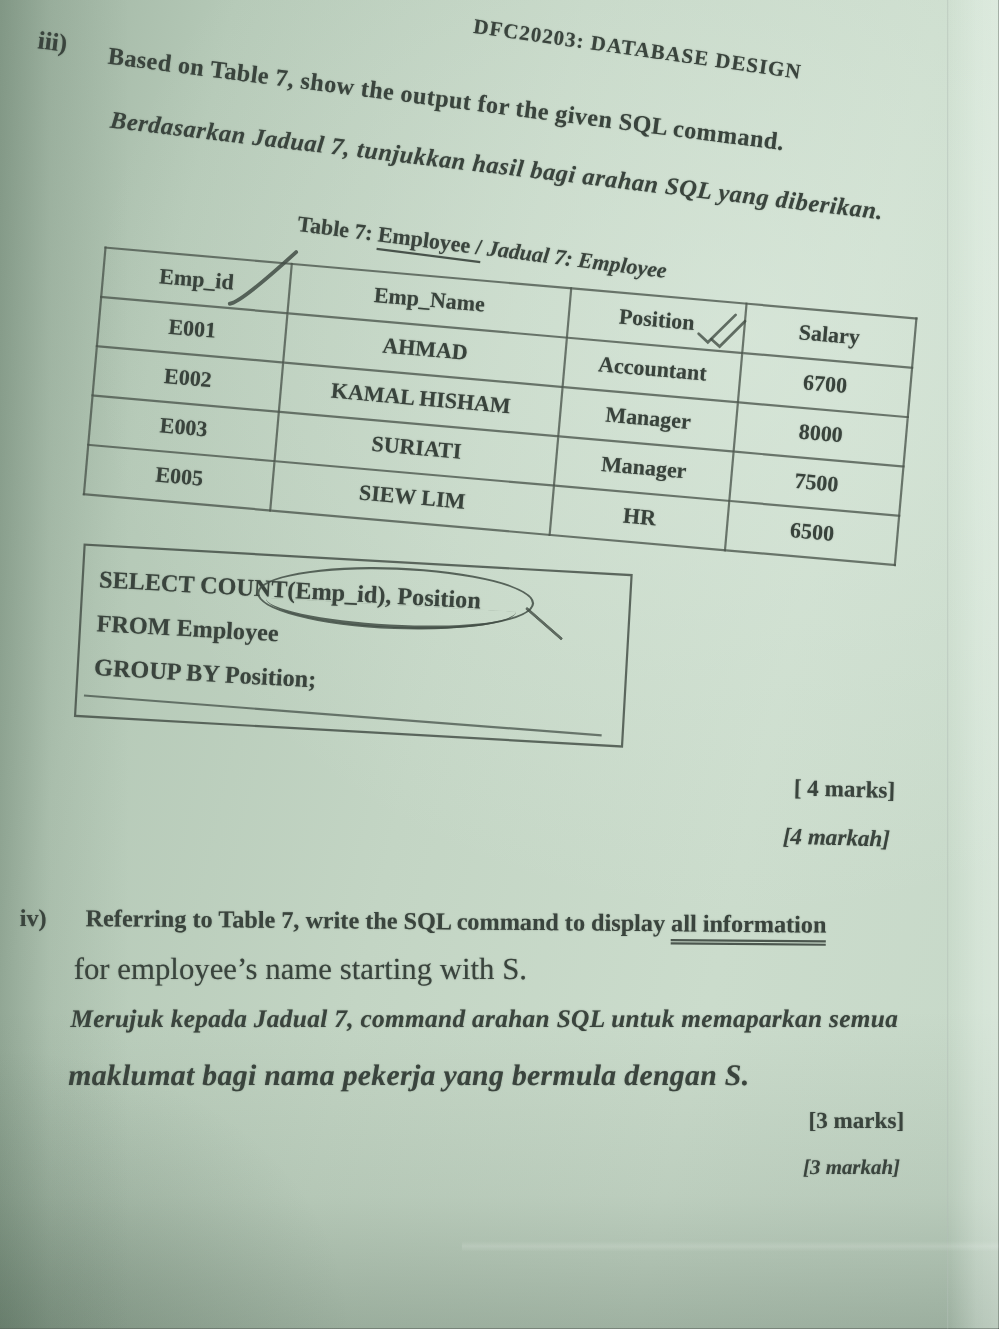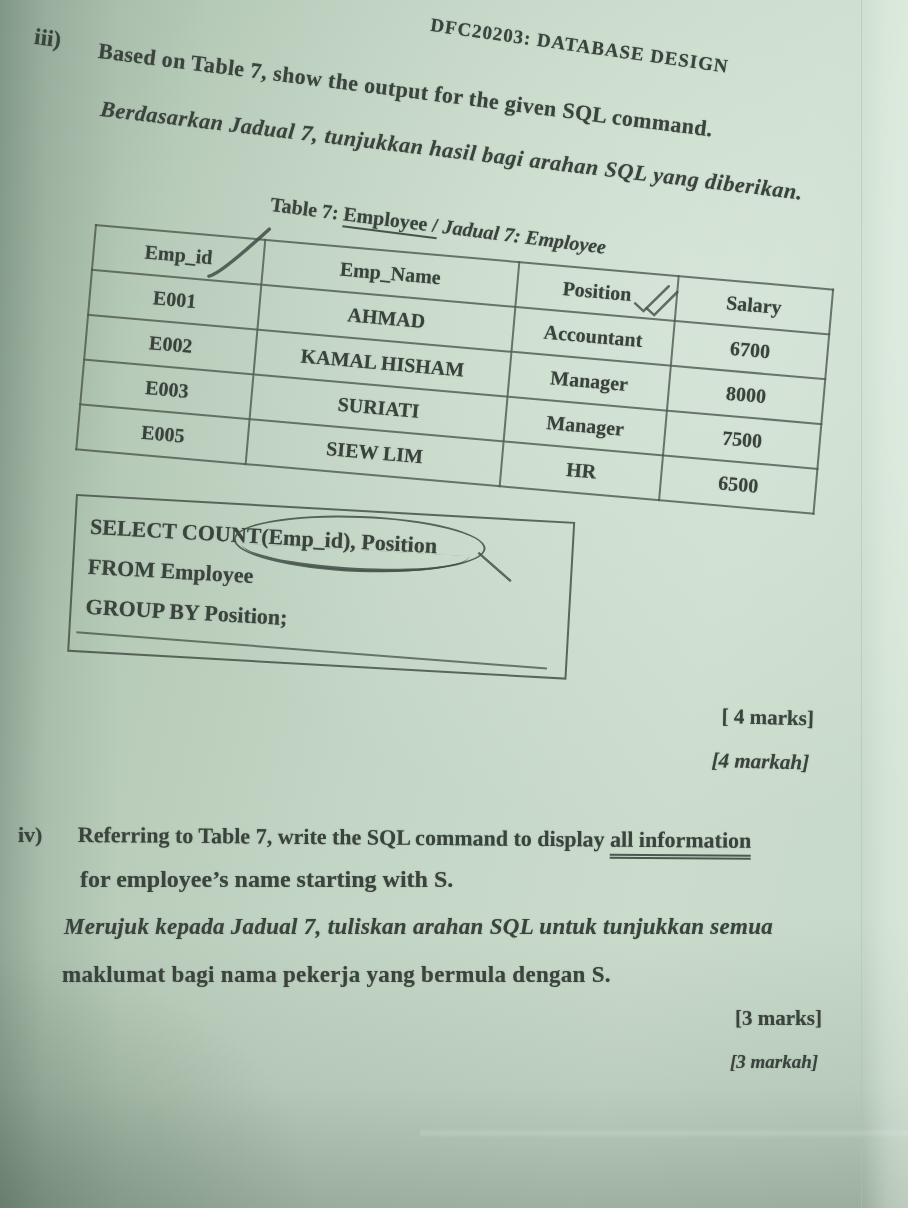--- a/index.html
+++ b/index.html
@@ -55,23 +55,23 @@
             transform:rotate(38deg);border-radius:2px;}
   .pen-strayline{left:6px;top:140px;width:472px;height:0;border-top:2px solid rgba(70,81,73,0.75);
                  transform:rotate(1.2deg);}
 
   .marks4-en{left:722px;top:704px;transform:rotate(1.5deg);font-size:21px;font-weight:bold;}
   .marks4-ms{left:712px;top:748px;transform:rotate(1.5deg);font-size:21px;font-weight:bold;font-style:italic;}
 
   .q4-label{left:18px;top:822px;font-size:22px;font-weight:bold;text-align:right;}
   .q4-en1{left:78px;top:822px;transform:rotate(0.5deg);font-size:22px;font-weight:bold;}
   .q4-en1 .u2{border-bottom:5px double rgba(62,72,65,0.9);padding-bottom:2px;}
-  .q4-en2{left:80px;top:866px;font-size:24px;font-weight:bold;}
+  .q4-en2{left:67px;top:866px;font-size:28px;font-weight:normal;}
   .q4-ms1{left:64px;top:914px;font-size:23px;font-weight:bold;font-style:italic;letter-spacing:0.3px;}
-  .q4-ms2{left:62px;top:962px;font-size:23px;font-weight:bold;letter-spacing:0.3px;}
+  .q4-ms2{left:62px;top:962px;font-size:27px;font-weight:bold;font-style:italic;letter-spacing:0.3px;}
 
   .marks3-en{left:735px;top:1006px;font-size:21px;font-weight:bold;}
   .marks3-ms{left:730px;top:1051px;font-size:19px;font-weight:bold;font-style:italic;}
 
   .right-strip{position:absolute;right:0;top:0;width:46px;height:100%;
     background:linear-gradient(to right, rgba(255,255,255,0) 0%, rgba(240,250,242,0.30) 55%, rgba(245,252,246,0.38) 100%);
     border-left:1px solid rgba(104,124,110,0.25);}
   .crease{position:absolute;left:420px;top:1128px;width:488px;height:10px;
     background:linear-gradient(to bottom, rgba(255,255,255,0) 0%, rgba(255,255,255,0.14) 50%, rgba(255,255,255,0) 100%);}
 </style>
@@ -154,19 +154,19 @@
   </div>
 
   <div class="txt marks4-en">[ 4 marks]</div>
   <div class="txt marks4-ms">[4 markah]</div>
 
   <div class="txt q4-label">iv)</div>
   <div class="txt q4-en1">
     <span>Referring to Table 7, write the SQL command to display </span><span class="u2">all information</span>
   </div>
   <div class="txt q4-en2">for employee’s name starting with S.</div>
-  <div class="txt q4-ms1">Merujuk kepada Jadual 7, tuliskan arahan SQL untuk tunjukkan semua</div>
+  <div class="txt q4-ms1">Merujuk kepada Jadual 7, command arahan SQL untuk memaparkan semua</div>
   <div class="txt q4-ms2">maklumat bagi nama pekerja yang bermula dengan S.</div>
 
   <div class="txt marks3-en">[3 marks]</div>
   <div class="txt marks3-ms">[3 markah]</div>
 
 </div>
 
 </body></html>

